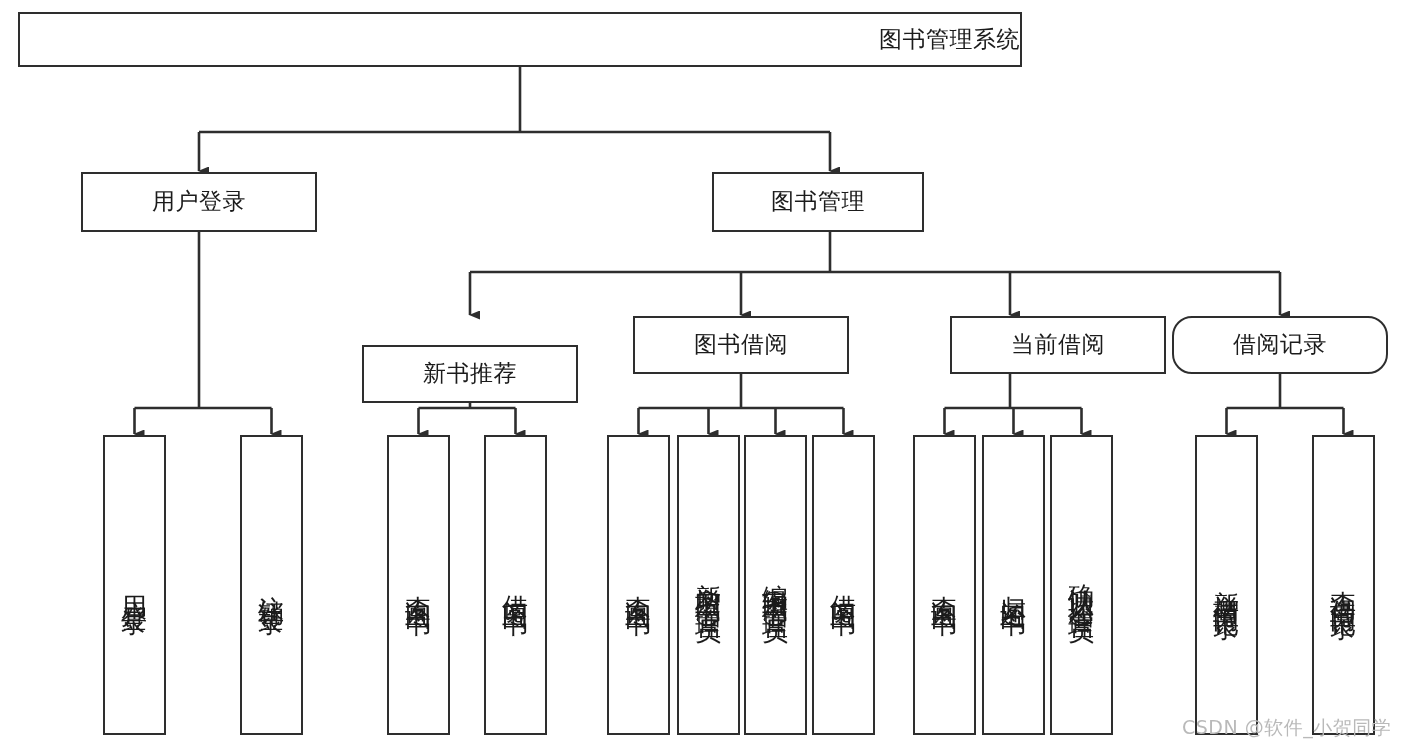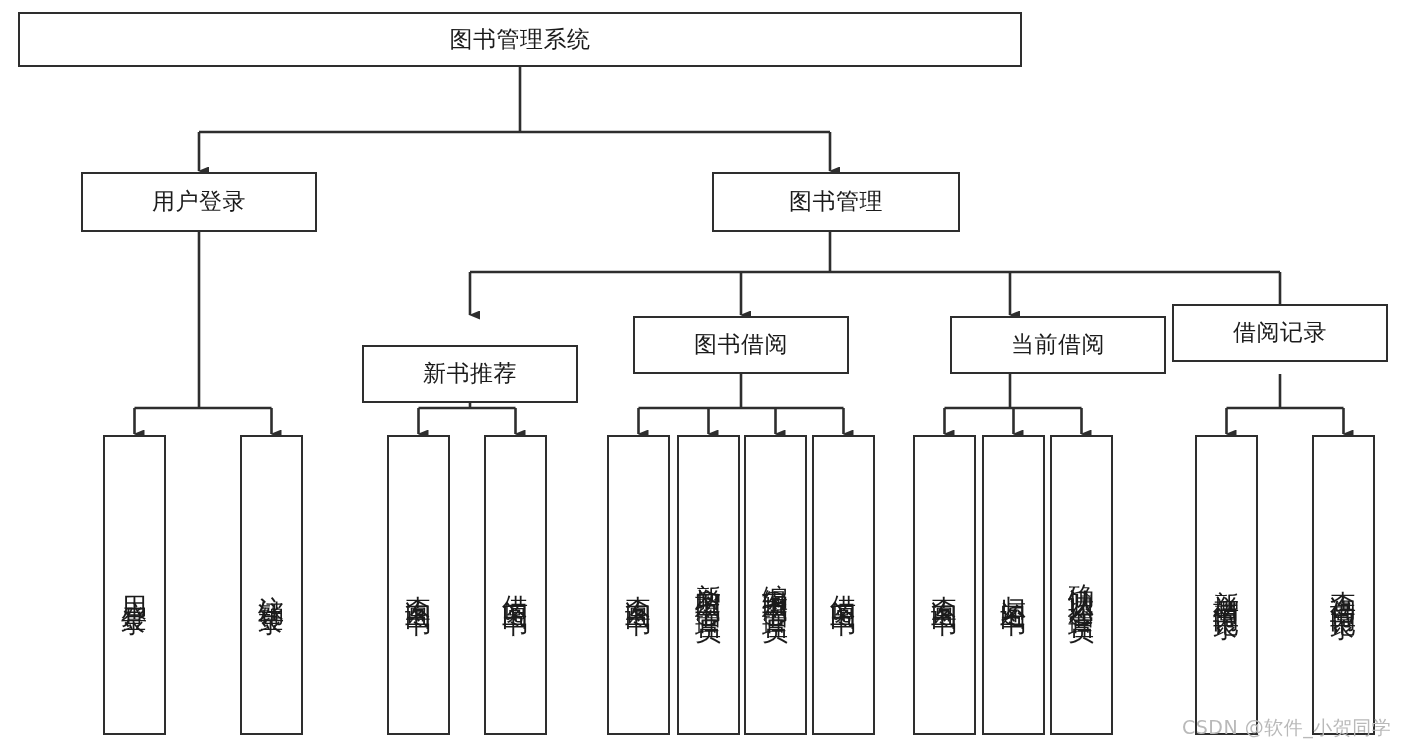--- a/index.html
+++ b/index.html
@@ -106,39 +106,39 @@
         <path d="M 944.5 408 L 944.5 434" marker-end="url(#arrowhead)"></path>
         <path d="M 1013.5 408 L 1013.5 434" marker-end="url(#arrowhead)"></path>
         <path d="M 1081.5 408 L 1081.5 434" marker-end="url(#arrowhead)"></path>
         <path d="M 1280 374 L 1280 408"></path>
         <path d="M 1226.5 408 L 1343.5 408"></path>
         <path d="M 1226.5 408 L 1226.5 434" marker-end="url(#arrowhead)"></path>
         <path d="M 1343.5 408 L 1343.5 434" marker-end="url(#arrowhead)"></path>
       </g>
   </svg>
   <div id="node-layer">
-      <div class="node horiz" style="left: 18px; top: 12px; width: 1004px; height: 55px;">
+      <div class="node horiz" style="left: 18px; top: 12px; width: 1004px; height: 55px; justify-content: flex-end;">
         <span class="node-label">图书管理系统</span>
       </div>
       <div class="node horiz" style="left: 81px; top: 172px; width: 236px; height: 60px;">
         <span class="node-label">用户登录</span>
       </div>
-      <div class="node horiz" style="left: 712px; top: 172px; width: 248px; height: 60px; align-items: center;">
+      <div class="node horiz" style="left: 712px; top: 172px; width: 212px; height: 60px; align-items: center;">
         <span class="node-label">图书管理</span>
       </div>
       <div class="node horiz" style="left: 362px; top: 316px; width: 216px; height: 58px; margin-top: 29px;">
         <span class="node-label">新书推荐</span>
       </div>
       <div class="node horiz" style="left: 633px; top: 316px; width: 216px; height: 58px;">
         <span class="node-label">图书借阅</span>
       </div>
       <div class="node horiz" style="left: 902px; top: 316px; width: 216px; height: 58px; margin-left: 48px;">
         <span class="node-label">当前借阅</span>
       </div>
-      <div class="node horiz" style="left: 1172px; top: 304px; width: 216px; height: 58px;">
+      <div class="node horiz" style="left: 1172px; top: 316px; width: 216px; height: 58px; border-radius: 20px;">
         <span class="node-label">借阅记录</span>
       </div>
       <div class="node vert" style="left: 103px; top: 435px; width: 63px; height: 300px;">
         <span class="node-label">用户登录</span>
       </div>
       <div class="node vert" style="left: 240px; top: 435px; width: 63px; height: 300px;">
         <span class="node-label">注销登录</span>
       </div>
       <div class="node vert" style="left: 387px; top: 435px; width: 63px; height: 300px;">
         <span class="node-label">查询图书</span>

